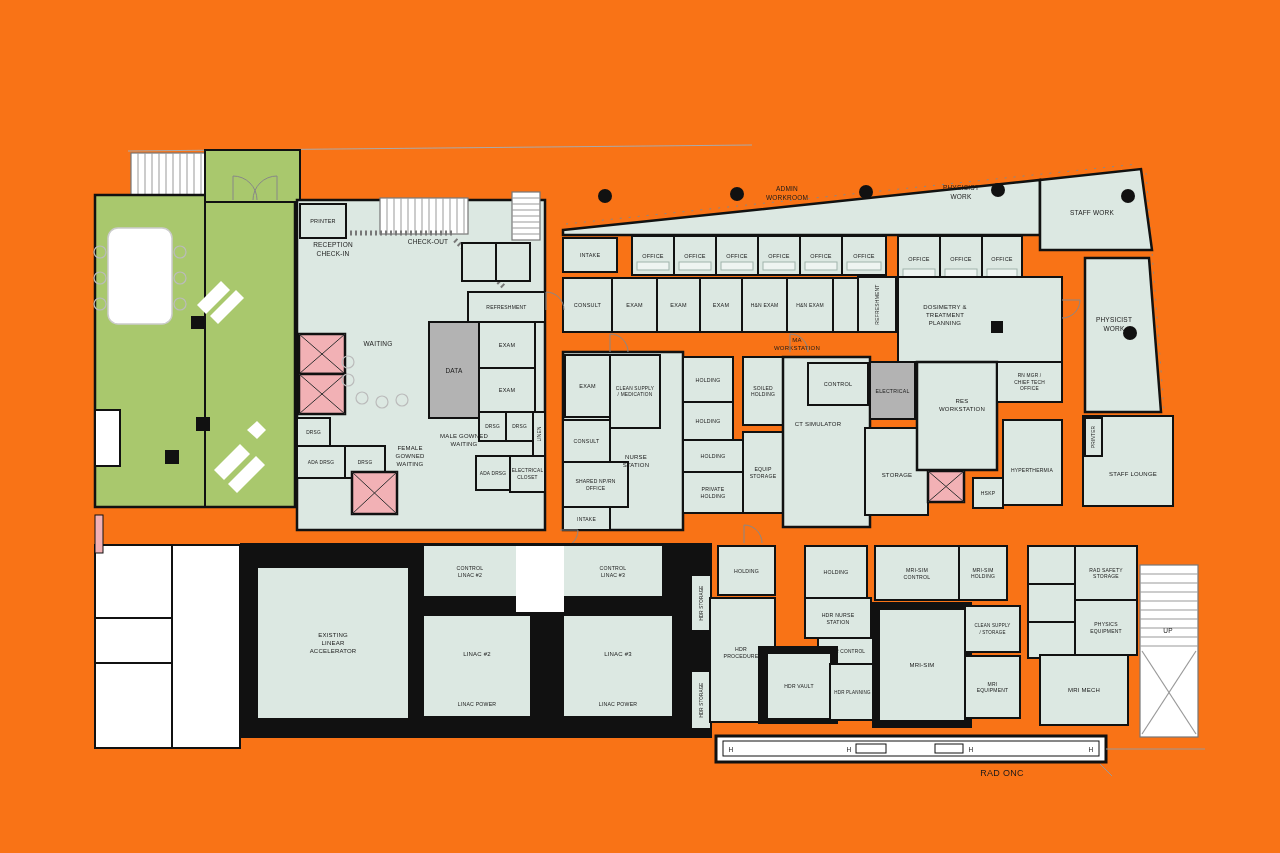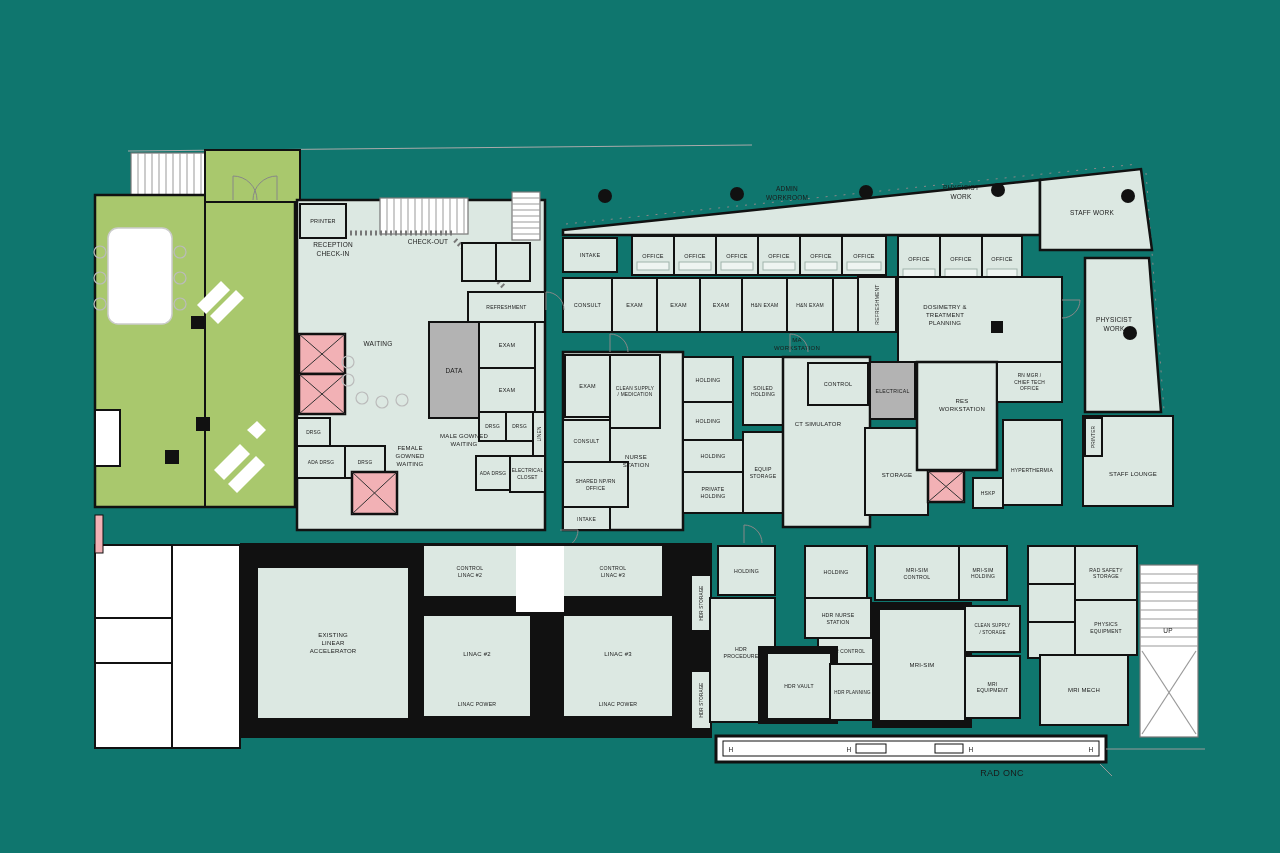--- a/index.html
+++ b/index.html
@@ -1,16 +1,16 @@
 <!DOCTYPE html>
 <html><head>
 <meta charset="utf-8">
 <style>
   html,body{margin:0;padding:0;background:#ffffff;}
-  #stage{position:relative;width:1280px;height:853px;background:#0f766e;overflow:hidden;
+  #stage{position:relative;width:1280px;height:853px;background:#f97316;overflow:hidden;
          font-family:"Liberation Sans", sans-serif;}
   #plan{position:absolute;left:0;top:0;width:1280px;height:853px;}
   #plan text{font-family:"Liberation Sans", sans-serif;fill:#1a1a1a;letter-spacing:.2px;}
   .caption{position:absolute;left:962px;top:768px;width:80px;text-align:center;
            font-size:9px;color:#1a1a1a;letter-spacing:.3px;}
 </style>
 </head>
 <body>
 
 <div id="stage">

